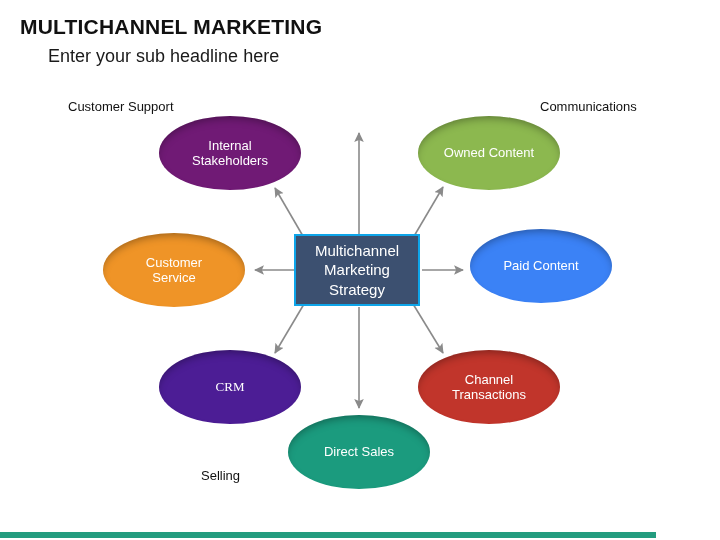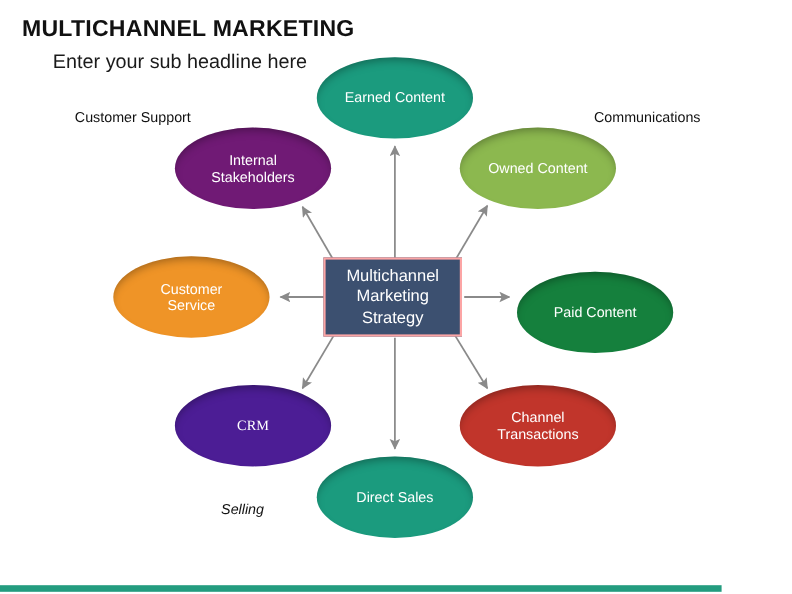--- a/index.html
+++ b/index.html
@@ -61,21 +61,21 @@
   }
   .node-label {
     display: block;
     padding: 0 10px;
     white-space: pre-line;
   }
   #center-box {
     position: absolute;
     box-sizing: border-box;
     background: #3c5070;
-    border: 2px solid #fca5a5;
+    border: 2px solid #0ea5e9;
     color: #ffffff;
     display: flex;
     align-items: center;
     justify-content: center;
     text-align: center;
     font-size: 15px;
     line-height: 1.28;
     z-index: 5;
   }
   #center-box .center-label { white-space: pre-line; }
@@ -114,29 +114,26 @@
       <line x1="410" y1="243" x2="443" y2="187"></line>
       <line x1="422" y1="270" x2="463" y2="270"></line>
       <line x1="410" y1="299" x2="443" y2="353"></line>
       <line x1="359" y1="307" x2="359" y2="408"></line>
       <line x1="307" y1="299" x2="275" y2="353"></line>
       <line x1="296" y1="270" x2="255" y2="270"></line>
       <line x1="307" y1="243" x2="275" y2="188"></line>
     </g>
   </svg>
 
-  <div class="node" style="left:288px;top:52px;width:142px;height:74px;background:#1b9b7e;">
-    <span class="node-label">Earned Content</span>
-  </div>
 
   <div class="node" style="left:418px;top:116px;width:142px;height:74px;background:#8cb84f;">
     <span class="node-label">Owned Content</span>
   </div>
 
-  <div class="node" style="left:470px;top:247px;width:142px;height:74px;background:#15803d;text-align:right;">
+  <div class="node" style="left:470px;top:229px;width:142px;height:74px;background:#3b82f6;text-align:right;">
     <span class="node-label">Paid Content</span>
   </div>
 
   <div class="node" style="left:418px;top:350px;width:142px;height:74px;background:#c1352b;">
     <span class="node-label">Channel
 Transactions</span>
   </div>
 
   <div class="node" style="left:288px;top:415px;width:142px;height:74px;background:#1b9b7e;">
     <span class="node-label">Direct Sales</span>
@@ -157,16 +154,16 @@
   </div>
 
   <div id="center-box" style="left:294px;top:234px;width:126px;height:72px;">
     <span class="center-label">Multichannel
 Marketing
 Strategy</span>
   </div>
 
   <div class="caption" style="left:68px;top:99px;">Customer Support</div>
   <div class="caption" style="left:540px;top:99px;">Communications</div>
-  <div class="caption" style="left:201px;top:455px;font-style:italic;">Selling</div>
+  <div class="caption" style="left:201px;top:468px;">Selling</div>
 
   <div id="bottom-bar"></div>
 </div>
 
 </body></html>

